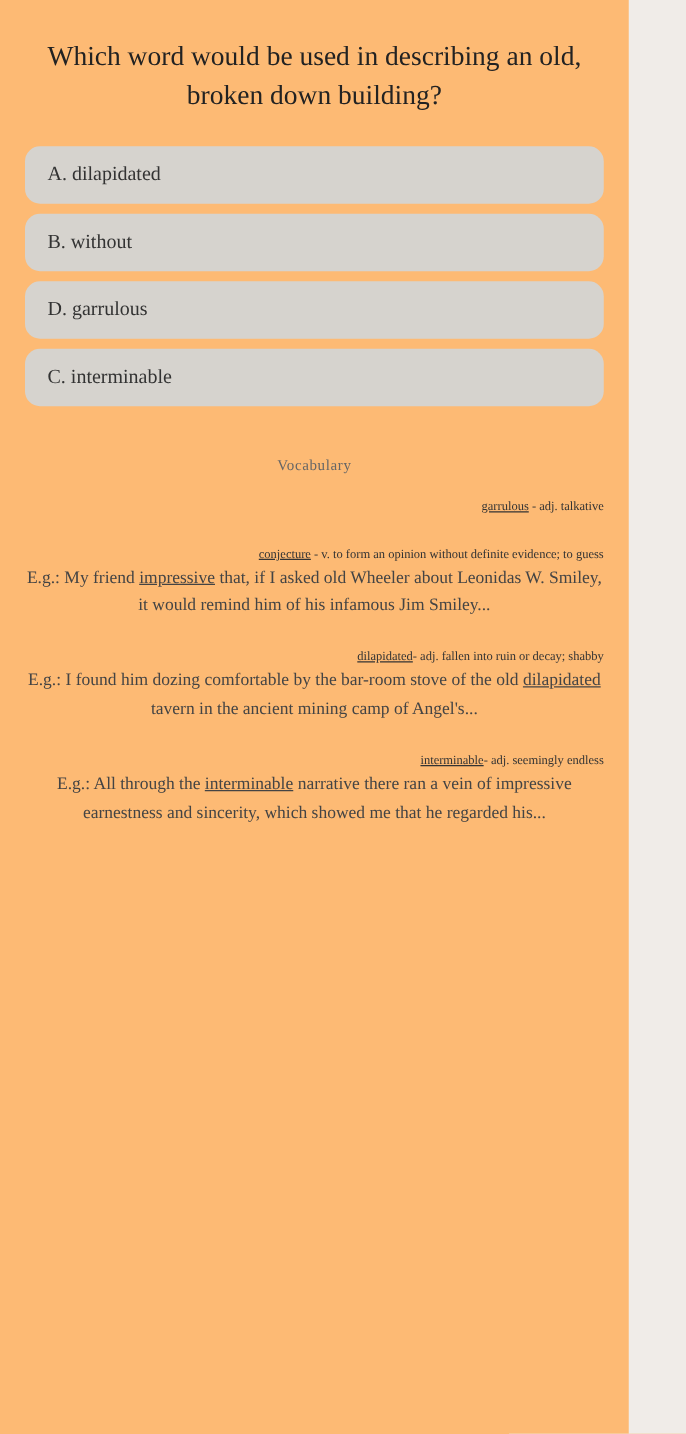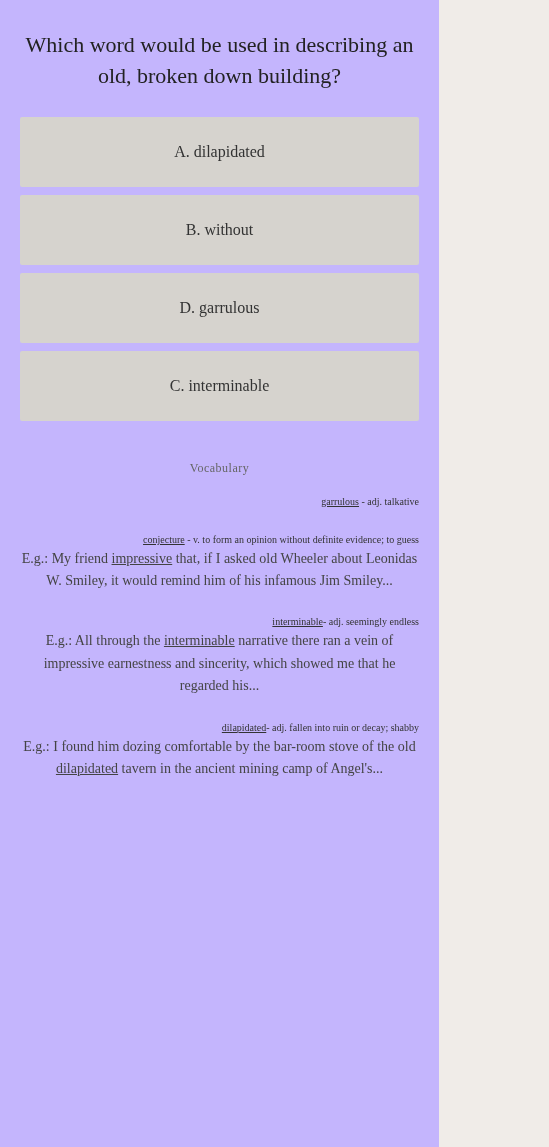--- a/index.html
+++ b/index.html
@@ -8,23 +8,23 @@
       box-sizing: border-box;
     }
     body {
       width: 549px;
       min-height: 1147px;
       background-color: #f0ece8;
       font-family: Georgia, 'Times New Roman', serif;
       color: #333;
     }
     .page {
-      width: 439px;
+      width: 503px;
       min-height: 1147px;
-      background-color: #c4b5fd;
+      background-color: #fdba74;
       padding: 30px 20px 30px 20px;
       font-family: Liberation Serif, serif;
     }
     .question-section {
       text-align: center;
       margin-bottom: 30px;
     }
     .question-title {
       font-size: 22px;
       font-weight: normal;
@@ -33,26 +33,26 @@
       margin-bottom: 25px;
     }
     .answer-options {
       display: flex;
       flex-direction: column;
       gap: 8px;
       margin-bottom: 40px;
     }
     .answer-option {
       background-color: #d6d3ce;
-      border-radius: 2px;
-      padding: 26px 18px;
+      border-radius: 12px;
+      padding: 14px 18px;
       font-size: 16px;
       color: #333;
       cursor: pointer;
-      text-align: center;
+      text-align: left;
     }
     .vocabulary-section {
       text-align: center;
     }
     .vocabulary-label {
       font-size: 12px;
       color: #666;
       margin-bottom: 18px;
       letter-spacing: 0.5px;
     }
@@ -104,30 +104,30 @@
       <div class="vocab-word">
         <u>conjecture</u> - v.  to form an opinion without definite evidence; to guess
       </div>
       <div class="vocab-example">
         E.g.: My friend <u>impressive</u> that, if I asked old Wheeler about Leonidas W. Smiley, it would remind him of his infamous Jim Smiley...
       </div>
     </div>
 
     <div class="vocab-entry">
       <div class="vocab-word">
+        <u>dilapidated</u>- adj. fallen into ruin or decay; shabby
+      </div>
+      <div class="vocab-example">
+        E.g.: I found him dozing comfortable by the bar-room stove of the old <u>dilapidated</u> tavern in the ancient mining camp of Angel's...
+      </div>
+    </div>
+
+    <div class="vocab-entry">
+      <div class="vocab-word">
         <u>interminable</u>- adj. seemingly endless
       </div>
       <div class="vocab-example">
         E.g.: All through the <u>interminable</u> narrative there ran a vein of impressive earnestness and sincerity, which showed me that he regarded his...
       </div>
     </div>
 
-    <div class="vocab-entry">
-      <div class="vocab-word">
-        <u>dilapidated</u>- adj. fallen into ruin or decay; shabby
-      </div>
-      <div class="vocab-example">
-        E.g.: I found him dozing comfortable by the bar-room stove of the old <u>dilapidated</u> tavern in the ancient mining camp of Angel's...
-      </div>
-    </div>
-
   </div>
 </div>
 
 </body></html>

